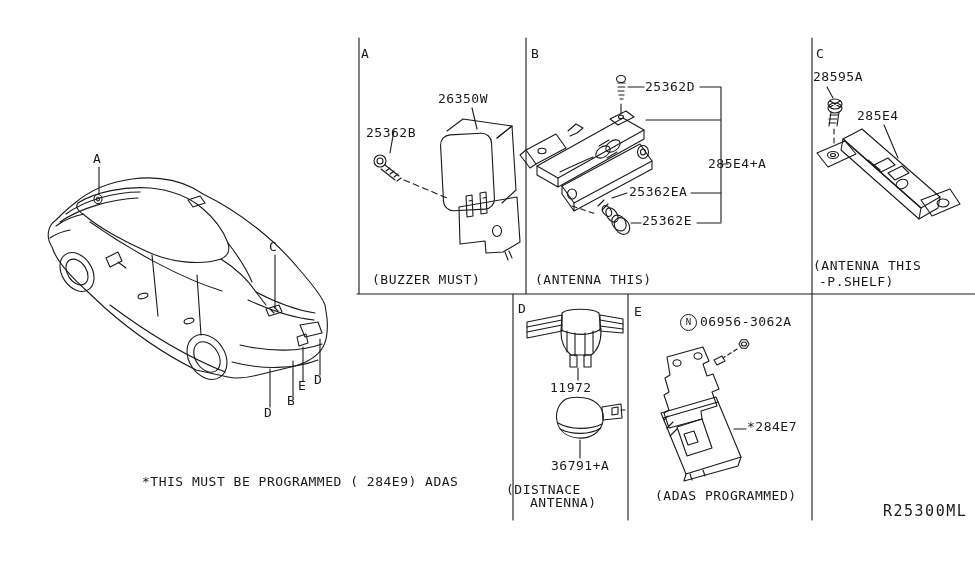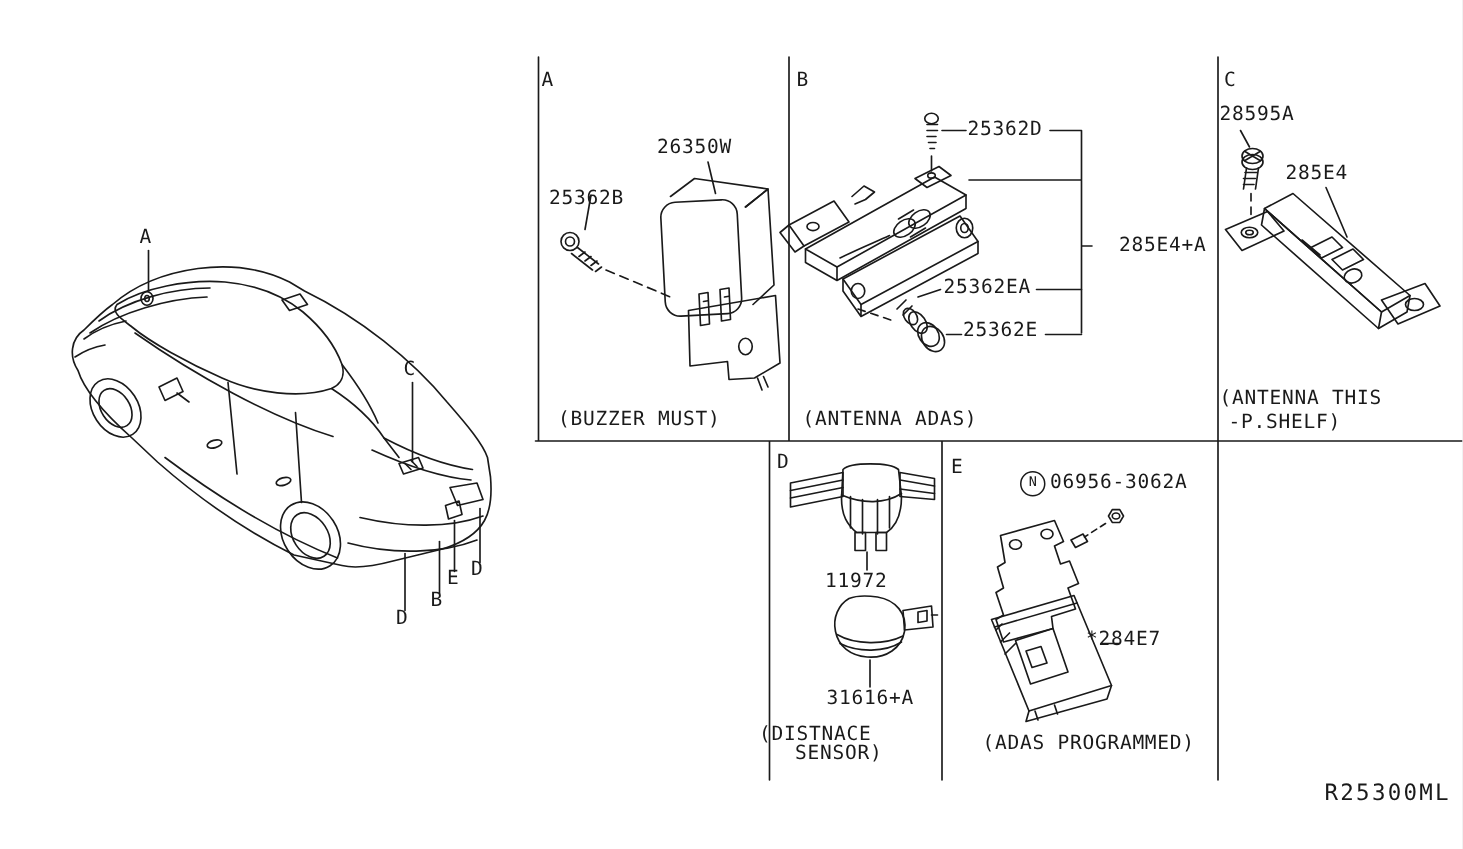--- a/index.html
+++ b/index.html
@@ -7,21 +7,21 @@
     position:relative;width:975px;height:566px;background:#ffffff;
     font-family:"DejaVu Sans Mono","Liberation Mono",monospace;
     color:#1a1a1a;overflow:hidden;
   }
   svg{position:absolute;left:0;top:0;}
   .lbl{
     position:absolute;font-size:13px;line-height:13px;letter-spacing:0.5px;
     white-space:pre;color:#1a1a1a;
   }
   .letter{font-size:13px;}
-  .ref{font-size:15px;letter-spacing:1.5px;margin-top:17px;}
+  .ref{font-size:15px;letter-spacing:1.5px;}
   .ncircle{
     position:absolute;width:15px;height:15px;border:1.2px solid #1a1a1a;border-radius:50%;
     font-size:9px;line-height:15px;text-align:center;letter-spacing:0;
   }
   line,path,ellipse,polygon,polyline,rect,circle{
     stroke:#1a1a1a;fill:none;stroke-width:1.1;stroke-linecap:round;stroke-linejoin:round;
   }
 </style>
 </head>
 <body>
@@ -237,38 +237,39 @@
   <div class="lbl letter" style="left:298px;top:379px">E</div>
   <div class="lbl letter" style="left:314px;top:373px">D</div>
 
   <div class="lbl letter" style="left:361px;top:47px">A</div>
   <div class="lbl" style="left:366px;top:126px">25362B</div>
   <div class="lbl" style="left:438px;top:92px">26350W</div>
   <div class="lbl" style="left:372px;top:273px">(BUZZER MUST)</div>
 
   <div class="lbl letter" style="left:531px;top:47px">B</div>
   <div class="lbl" style="left:645px;top:80px">25362D</div>
-  <div class="lbl" style="left:746px;top:157px">285E4+A</div>
+  <div class="lbl" style="left:708px;top:157px">285E4+A</div>
   <div class="lbl" style="left:629px;top:185px">25362EA</div>
   <div class="lbl" style="left:642px;top:214px">25362E</div>
-  <div class="lbl" style="left:535px;top:273px">(ANTENNA ADAS)</div>
+  <div class="lbl" style="left:535px;top:273px">(ANTENNA THIS)</div>
 
   <div class="lbl letter" style="left:816px;top:47px">C</div>
   <div class="lbl" style="left:813px;top:70px">28595A</div>
   <div class="lbl" style="left:857px;top:109px">285E4</div>
   <div class="lbl" style="left:813px;top:259px">(ANTENNA THIS</div>
   <div class="lbl" style="left:819px;top:275px">-P.SHELF)</div>
 
   <div class="lbl letter" style="left:518px;top:302px">D</div>
   <div class="lbl" style="left:550px;top:381px">11972</div>
-  <div class="lbl" style="left:551px;top:459px">31616+A</div>
+  <div class="lbl" style="left:551px;top:459px">36791+A</div>
   <div class="lbl" style="left:506px;top:483px">(DISTNACE</div>
-  <div class="lbl" style="left:530px;top:496px">SENSOR)</div>
+  <div class="lbl" style="left:530px;top:496px">ANTENNA)</div>
 
   <div class="lbl letter" style="left:634px;top:305px">E</div>
   <div class="ncircle" style="left:680px;top:314px">N</div>
   <div class="lbl" style="left:700px;top:315px">06956-3062A</div>
-  <div class="lbl" style="left:724px;top:420px">*284E7</div>
+  <div class="lbl" style="left:747px;top:420px">*284E7</div>
   <div class="lbl" style="left:655px;top:489px">(ADAS PROGRAMMED)</div>
 
+  <div class="lbl" style="left:142px;top:475px">*THIS MUST BE PROGRAMMED ( 284E9) ADAS</div>
   <div class="lbl ref" style="left:883px;top:505px">R25300ML</div>
 
 </div>
 
 </body></html>

